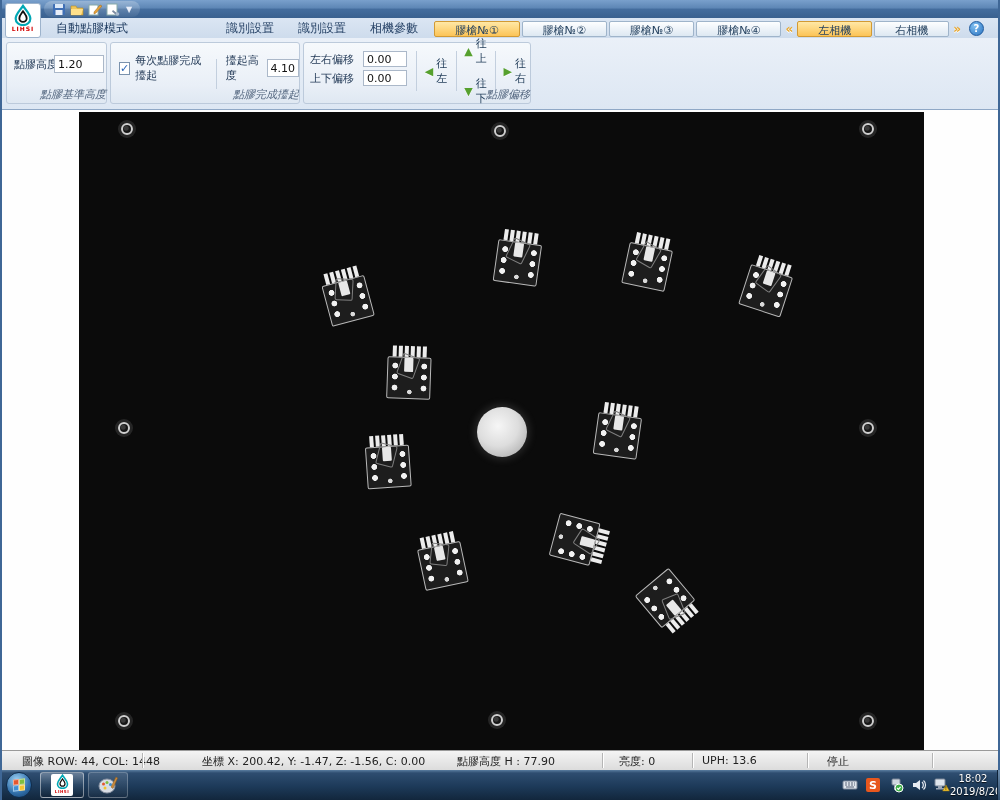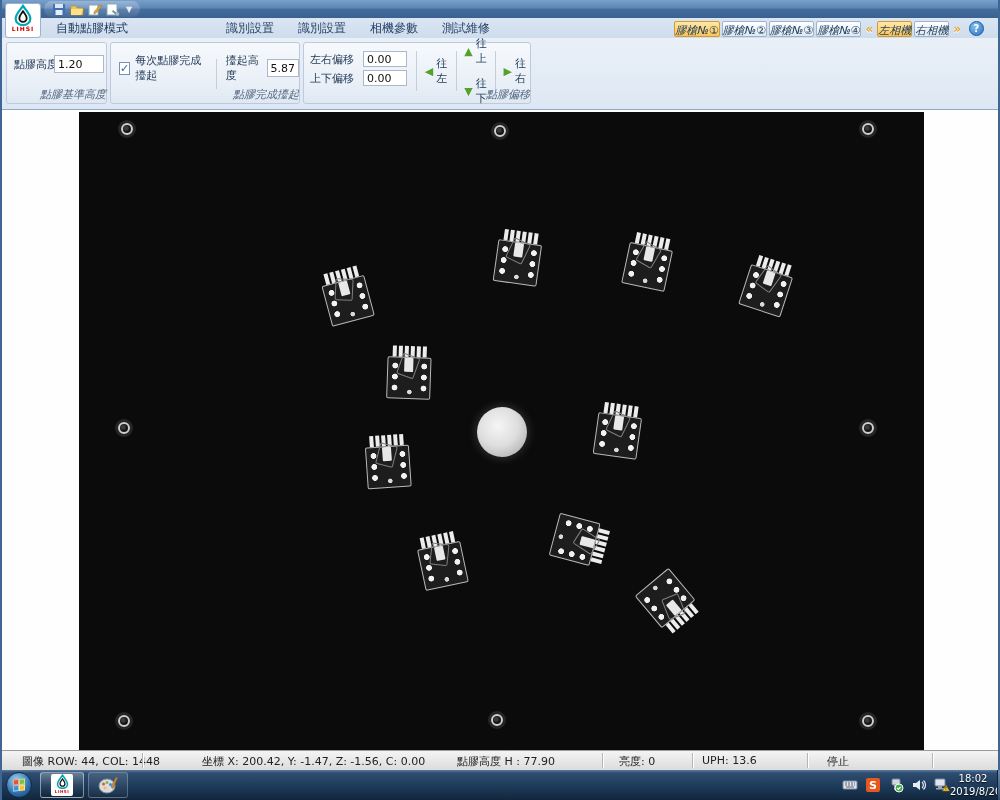--- a/index.html
+++ b/index.html
@@ -25,22 +25,22 @@
   .logo .logo-text { color:#d40000; font-weight:bold; font-size:6px; letter-spacing:1px; line-height:6px; }
 
   
   .tabrow { position:absolute; left:0; top:18px; width:100%; height:28px;
     background:linear-gradient(#dbe6f3,#c9d8ea); border-bottom:1px solid #b9c9dd; }
   .tabs { position:absolute; left:42px; top:0; height:20px; display:flex; }
   .tab { padding:2px 12px 0 12px; height:20px; color:#1d3a5f; font-size:12px; cursor:default; }
   .tab.active { background:linear-gradient(#fffdf4,#f4f0dd); border:1px solid #e6a94c; border-bottom:none;
     border-radius:3px 3px 0 0; color:#17304f;margin-top:28px; }
   .topbtns { position:absolute; right:14px; top:2px; height:17px; display:flex; align-items:center; gap:2px; }
-  .minibtn { height:16px; padding:1px 0; font-size:11px; color:#24415f;
-    background:linear-gradient(#fdfeff,#dde8f2); border:1px solid #9fb4ca; border-radius:2px;font-style:italic; }
+  .minibtn { height:16px; padding:1px 20px; font-size:11px; color:#24415f;
+    background:linear-gradient(#fdfeff,#dde8f2); border:1px solid #9fb4ca; border-radius:2px; }
   .minibtn.active { background:linear-gradient(#ffe8a6,#fcc457); border-color:#d29a34; }
   .chev { color:#e8a62c; font-weight:bold; font-size:12px; padding:0 2px; text-shadow:0 1px 0 #fff; }
   .helpbtn { width:15px; height:15px; border-radius:50%; margin-left:4px;
     background:radial-gradient(circle at 35% 30%, #7fc0f2, #2d74c0); color:#fff; font-size:10px; font-weight:bold;
     display:flex; align-items:center; justify-content:center; border:1px solid #1d5a9e; }
 
   
   .ribbon { position:absolute; left:0; top:38px; width:100%; height:72px;
     background:linear-gradient(#eaf0f8,#dde7f3); border-bottom:1px solid #8fa8c6; }
   .rgroup { position:absolute; top:4px; height:62px; background:linear-gradient(#f6f9fc,#e9eff7 70%,#dfe8f2);
@@ -185,21 +185,21 @@
       <div class="rinput" style="position:absolute;left:47px;top:12px;width:50px;">1.20</div>
       <div class="caption">點膠基準高度</div>
     </div>
 
     <div class="rgroup" style="left:108px;width:190px;">
       <div class="g2row">
         <span class="checkbox">✓</span>
         <span class="rfield-label">每次點膠完成擡起</span>
         <span class="vsep" style="height:30px;"></span>
         <span class="rfield-label">擡起高度</span>
-        <span class="rinput" style="width:38px;">5.87</span>
+        <span class="rinput" style="width:38px;">4.10</span>
       </div>
       <div class="caption">點膠完成擡起</div>
     </div>
 
     <div class="rgroup" style="left:301px;width:228px;">
       <div class="g3fields">
         <div class="frow">
           <span class="rfield-label">左右偏移</span>
           <span class="rinput" style="width:44px;height:16px;">0.00</span>
         </div>

